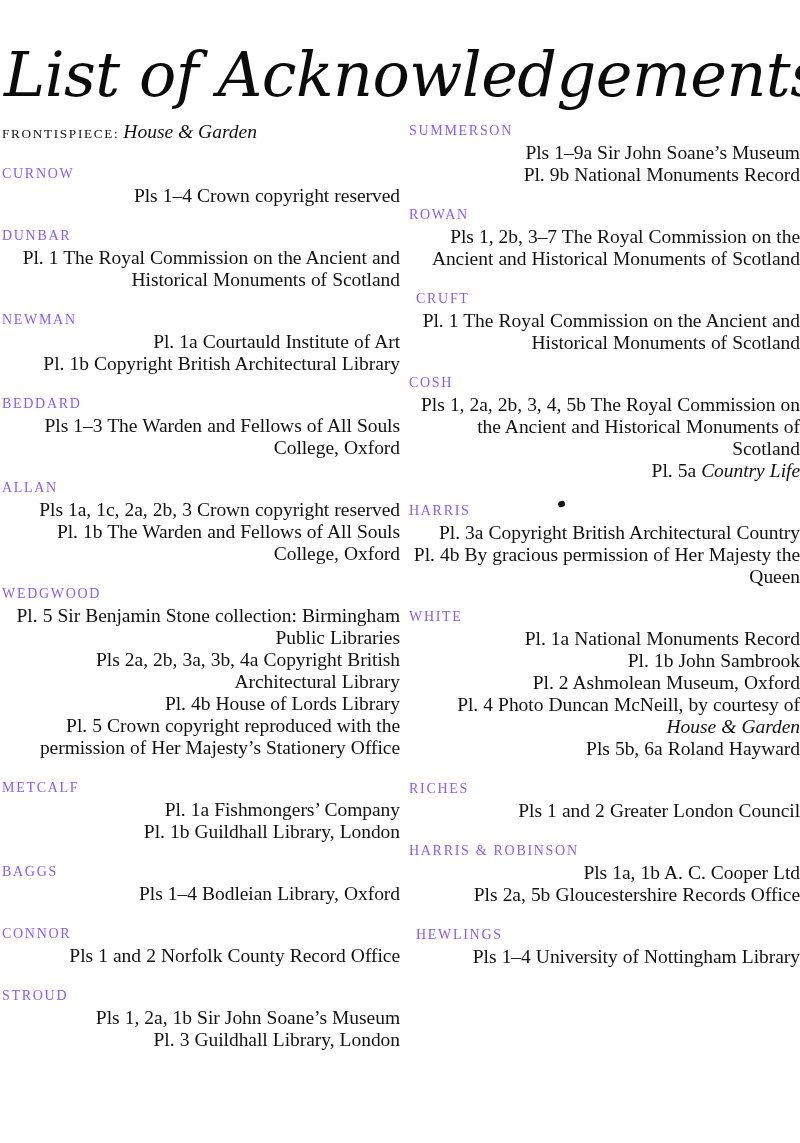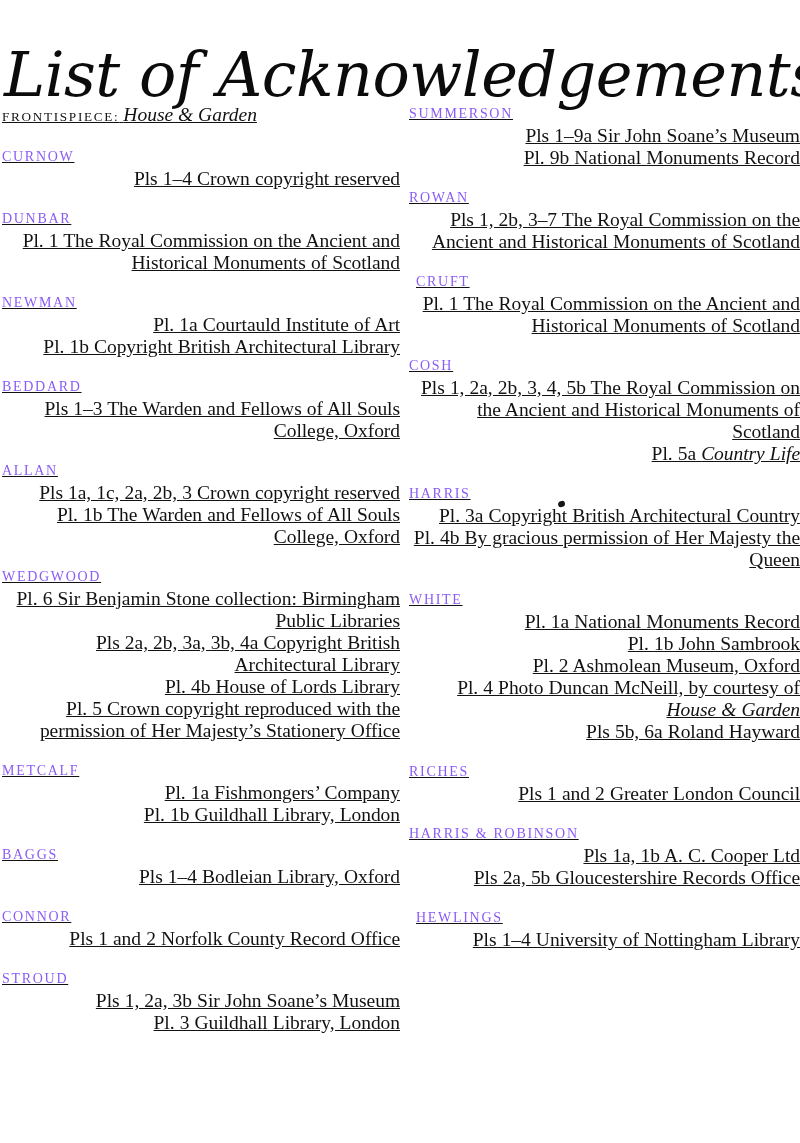--- a/index.html
+++ b/index.html
@@ -34,22 +34,21 @@
 
   
   .columns {
     position: absolute;
     left: 0;
     top: 104px;
     width: 800px;
   }
   .col {
     position: absolute;
-    top: 0;
-    text-decoration: underline;
+    top: 17px;
   }
   .col-left  { left: 2px;   width: 398px; }
   .col-right { left: 409px; width: 391px; }
 
   
   .entry {
     margin: 0 0 19px 0;
   }
   .entry:last-child { margin-bottom: 12px; }
 
@@ -157,21 +156,21 @@
         <div class="entry">
           <div class="entry-name">Allan</div>
           <ul class="credits">
             <li class="credit">Pls 1a, 1c, 2a, 2b, 3 Crown copyright reserved</li>
             <li class="credit">Pl. 1b The Warden and Fellows of All Souls College, Oxford</li>
           </ul>
         </div>
         <div class="entry">
           <div class="entry-name">Wedgwood</div>
           <ul class="credits">
-            <li class="credit">Pl. 6 Sir Benjamin Stone collection: Birmingham Public Libraries</li>
+            <li class="credit">Pl. 5 Sir Benjamin Stone collection: Birmingham Public Libraries</li>
             <li class="credit">Pls 2a, 2b, 3a, 3b, 4a Copyright British Architectural Library</li>
             <li class="credit">Pl. 4b House of Lords Library</li>
             <li class="credit">Pl. 5 Crown copyright reproduced with the permission of Her Majesty’s Stationery Office</li>
           </ul>
         </div>
         <div class="entry">
           <div class="entry-name">Metcalf</div>
           <ul class="credits">
             <li class="credit">Pl. 1a Fishmongers’ Company</li>
             <li class="credit">Pl. 1b Guildhall Library, London</li>
@@ -185,21 +184,21 @@
         </div>
         <div class="entry">
           <div class="entry-name">Connor</div>
           <ul class="credits">
             <li class="credit">Pls 1 and 2 Norfolk County Record Office</li>
           </ul>
         </div>
         <div class="entry">
           <div class="entry-name">Stroud</div>
           <ul class="credits">
-            <li class="credit">Pls 1, 2a, 3b Sir John Soane’s Museum</li>
+            <li class="credit">Pls 1, 2a, 1b Sir John Soane’s Museum</li>
             <li class="credit">Pl. 3 Guildhall Library, London</li>
           </ul>
         </div>
       </div>
   </div>
 
   <div class="col col-right">
     <div>
         <div class="entry">
           <div class="entry-name">Summerson</div>

